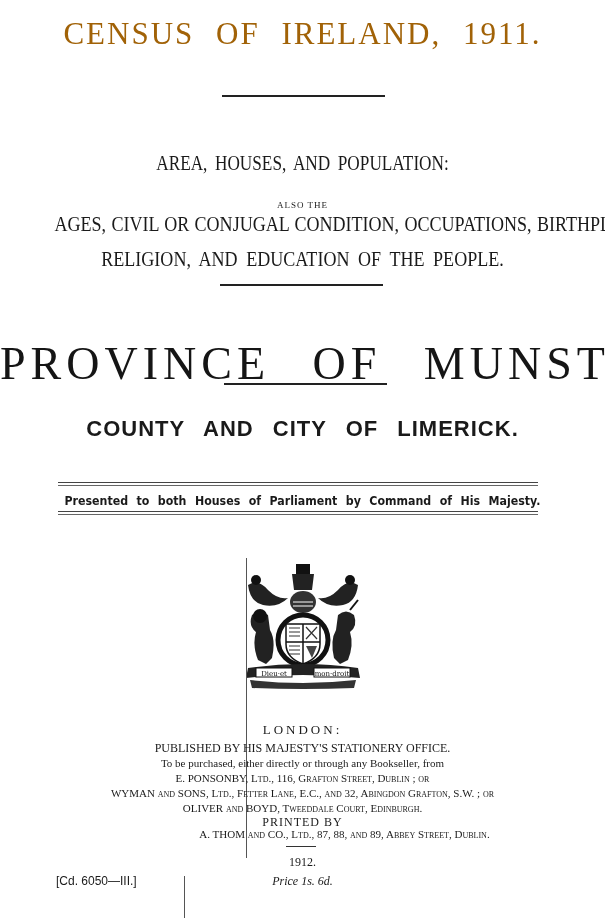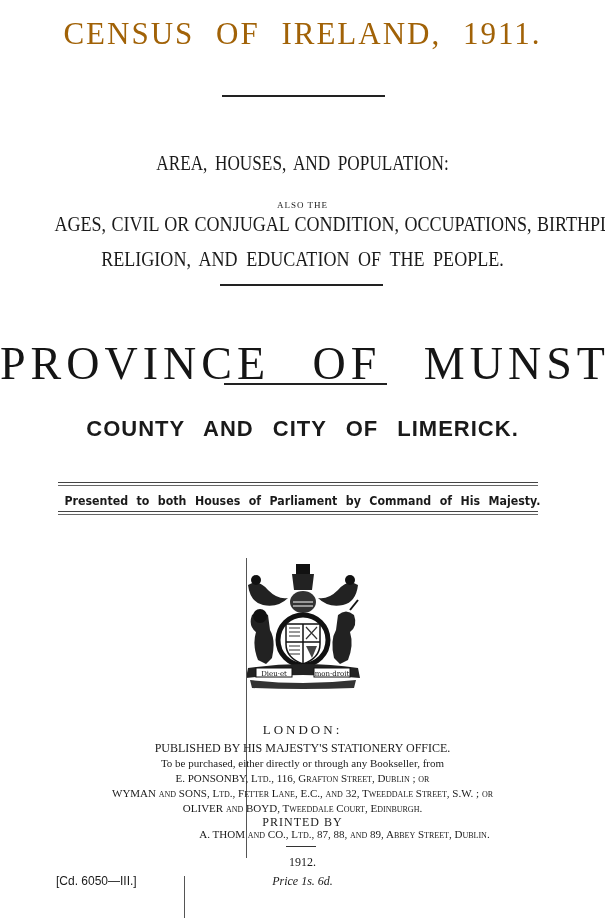--- a/index.html
+++ b/index.html
@@ -117,21 +117,21 @@
     </svg>
   </div>
 
   <div class="vline" style="left:246px; top:558px; height:300px;"></div>
   <div class="vline" style="left:184px; top:876px; height:42px;"></div>
 
   <div class="abs london">LONDON:</div>
   <div class="abs pub">PUBLISHED BY HIS MAJESTY'S STATIONERY OFFICE.</div>
   <div class="abs small l1">To be purchased, either directly or through any Bookseller, from</div>
   <div class="abs small sc l2">E. PONSONBY, Ltd., 116, Grafton Street, Dublin ; or</div>
-  <div class="abs small sc l3">WYMAN and SONS, Ltd., Fetter Lane, E.C., and 32, Tweeddale Street, S.W. ; or</div>
+  <div class="abs small sc l3">WYMAN and SONS, Ltd., Fetter Lane, E.C., and 32, Abingdon Grafton, S.W. ; or</div>
   <div class="abs small sc l4">OLIVER and BOYD, Tweeddale Court, Edinburgh.</div>
   <div class="abs printed">PRINTED BY</div>
   <div class="abs small sc thom">A. THOM and CO., Ltd., 87, 88, and 89, Abbey Street, Dublin.</div>
   <div class="rule" style="left:286px; top:846px; width:30px; height:1px; background:#333;"></div>
   <div class="abs year">1912.</div>
   <div class="abs price">Price 1s. 6d.</div>
   <div class="cd">[Cd. 6050—III.]</div>
 
 </div>
 

